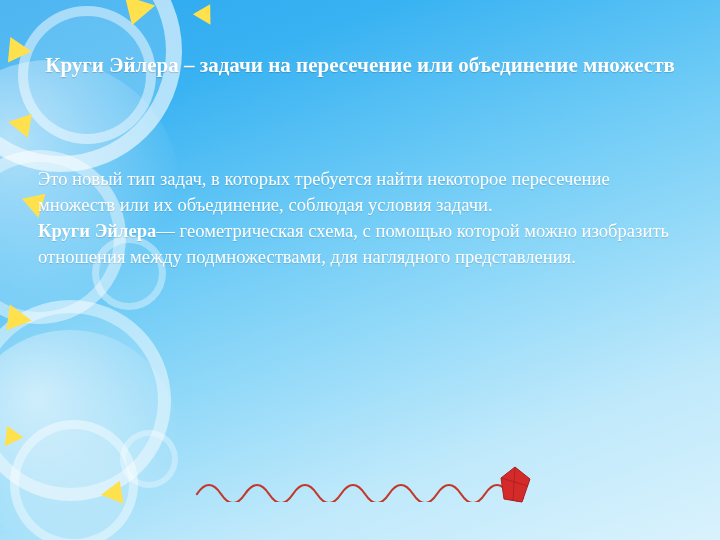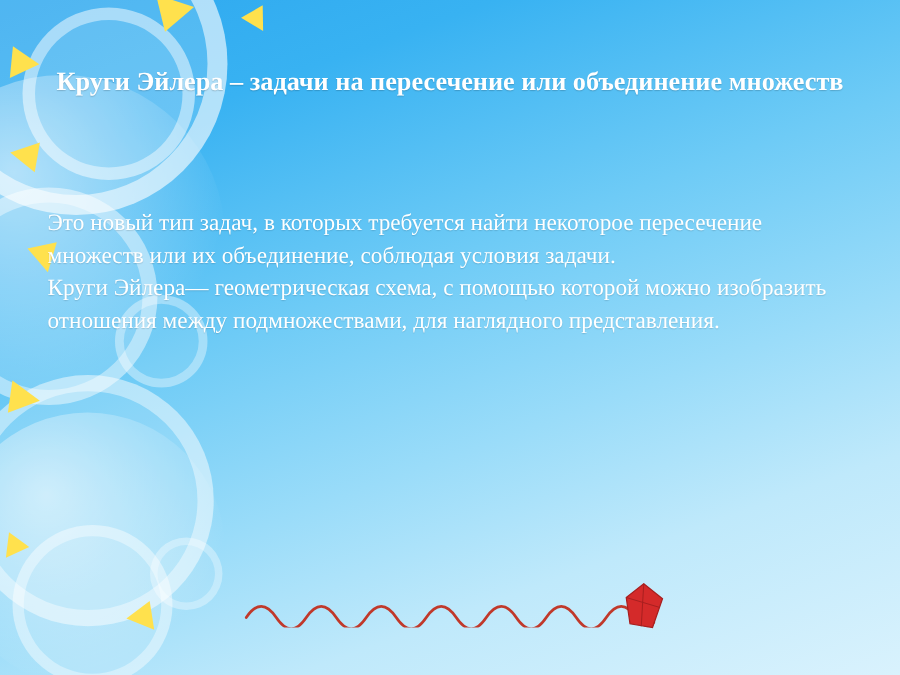--- a/index.html
+++ b/index.html
@@ -119,21 +119,21 @@
     color: #ffffff;
     font-size: 18.6px;
     line-height: 1.40;
     text-shadow: 0 1px 1px rgba(0,0,0,0.14);
     margin-top: 38px;
   }
   .body p {
     margin: 0;
   }
   .body .lead {
-    font-weight: normal;
+    font-weight: bold;
   }
 
   
   .squiggle {
     position: absolute;
     left: 195px;
     bottom: 38px;
     width: 330px;
     height: 24px;
   }

